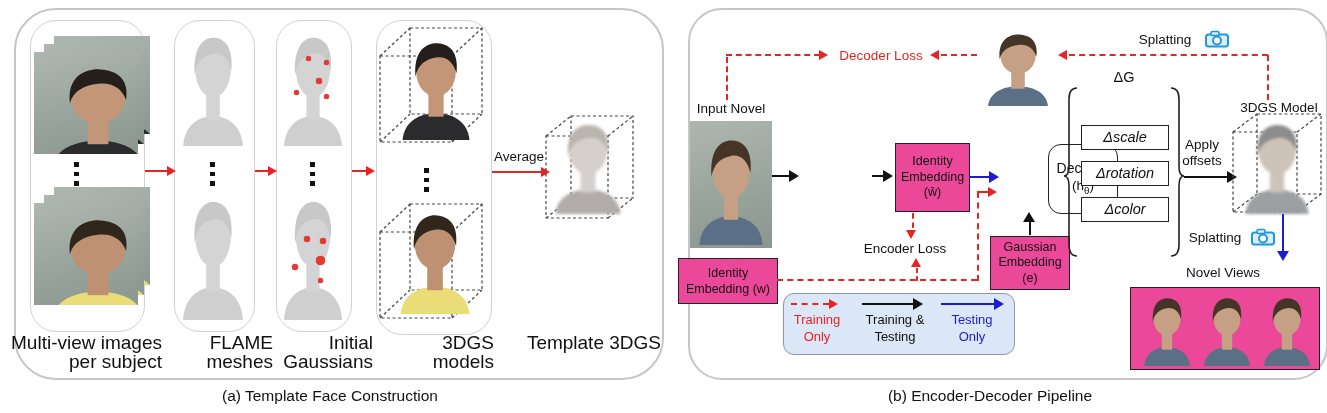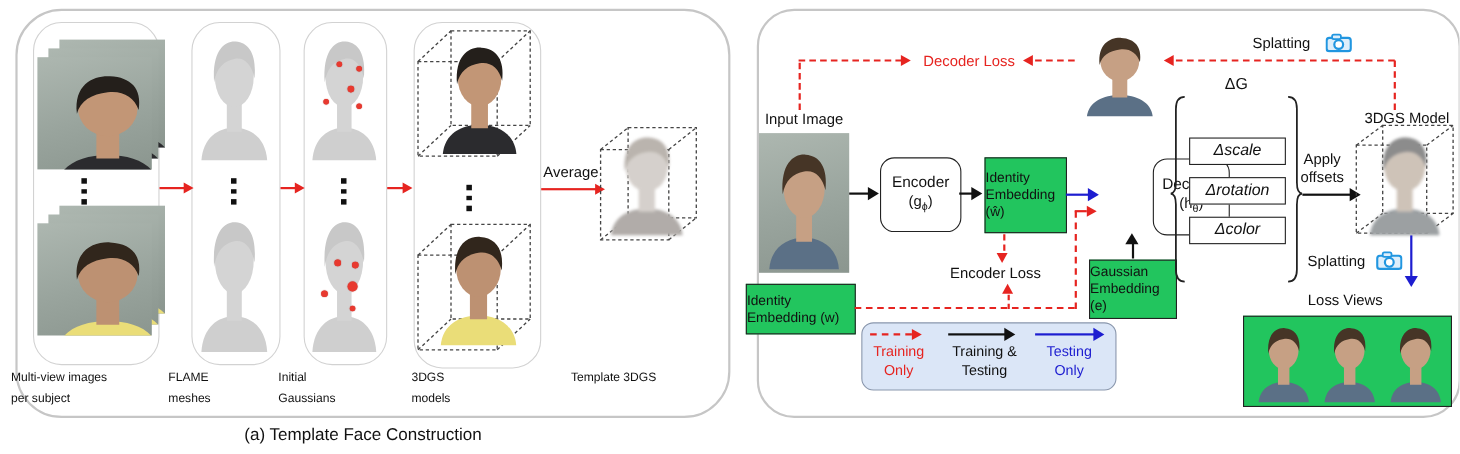--- a/index.html
+++ b/index.html
@@ -1,24 +1,24 @@
 <!DOCTYPE html>
 <html><head>
 <meta charset="utf-8">
 <style>
   html,body{margin:0;padding:0;background:#fff}
   #fig{position:relative;width:1327px;height:413px;background:#fff;
        font-family:"Liberation Sans",sans-serif;color:#111;overflow:hidden}
   .abs{position:absolute}
   .panel{position:absolute;border:2px solid #c6c6c6;border-radius:42px;background:#fff}
   .pill{position:absolute;border:1.5px solid #d2d2d2;border-radius:26px;background:#fff}
-  .lbl{position:absolute;text-align:left;font-size:11px;line-height:18px;white-space:nowrap}
+  .lbl{position:absolute;text-align:right;font-size:19px;line-height:18px;white-space:nowrap}
   .lbl-s{position:absolute;text-align:center;font-size:13px;line-height:15px;white-space:nowrap}
   .cap{position:absolute;text-align:center;font-size:15.5px}
-  .box{position:absolute;border:1.4px solid #222;background:#22c55e;}
+  .box{position:absolute;border:1.4px solid #222;background:#ec4899;text-align:center}
   .rbox{position:absolute;border:1.6px solid #222;border-radius:13px;background:#fff;
         display:flex;flex-direction:column;justify-content:center;align-items:center;font-size:14px;line-height:17px}
   .delta-box{position:absolute;left:1081px;width:86px;height:23px;border:1.3px solid #222;background:#fff;
         font-style:italic;font-size:14.5px;line-height:23px;text-align:center}
   .photo{position:absolute;overflow:hidden;background:linear-gradient(165deg,#adb7b0 0%,#99a49d 55%,#8b968f 100%)}
   .pbust{position:absolute;left:12px;top:14px;width:80px;height:100px}
   .bust{width:100%;height:100%;display:block}
   .dotsep{position:absolute;display:flex;flex-direction:column;gap:5px}
   .dotsep i{width:4.5px;height:4.5px;background:#111;display:block}
   .gdot{position:absolute;background:#e8392f;border-radius:50%;box-shadow:0 0 1px #b31a12}
@@ -230,33 +230,29 @@
       <use href="#bust"></use>
     </svg>
   <div class="tri tr-l-red" style="left:1058px;top:50px"></div>
   <div class="dl-r" style="left:1069px;top:54px;width:199px"></div>
   <div class="dl-rv" style="left:1267px;top:55px;height:45px"></div>
   <div class="lbl-s" style="left:1128px;top:32px;width:74px;font-size:13.5px">Splatting</div>
   <svg class="abs" style="left:1205px;top:30px" width="24" height="18" viewBox="0 0 24 17">
       <use href="#cam"></use>
     </svg>
 
-  <div class="lbl-s" style="left:690px;top:101px;width:82px;font-size:13.5px">Input Image</div>
+  <div class="lbl-s" style="left:690px;top:101px;width:82px;font-size:13.5px">Input Novel</div>
   <div class="photo" style="left:690px;top:121px;width:82px;height:127px">
     <svg class="bust" viewBox="0 0 100 120" preserveAspectRatio="none" style="position:absolute;left:5px;top:16px;width:72px;height:108px;--skin:#c6a084;--hair:#463526;--shirt:#5b7086">
         <use href="#bust"></use>
       </svg>
   </div>
 
   <div class="sl-k" style="left:772px;top:175px;width:18px"></div>
   <div class="tri tr-r-k" style="left:789px;top:170px"></div>
-  <div class="rbox" style="left:800px;top:143px;width:72px;height:66px">
-    <span>Encoder</span>
-    <span style="font-size:13.5px"><span>(</span><span class="mi">g</span><sub class="mi">ϕ</sub><span>)</span></span>
-  </div>
   <div class="sl-k" style="left:872px;top:175px;width:12px"></div>
   <div class="tri tr-r-k" style="left:883px;top:170px"></div>
 
   <div class="box" style="left:895px;top:143px;width:73px;height:67px;font-size:12.5px;line-height:15.5px;display:flex;flex-direction:column;justify-content:center">
     <span>Identity</span>
     <span>Embedding</span>
     <span><span>(</span><span class="mi">ŵ</span><span>)</span></span>
   </div>
 
   <div class="sl-b" style="left:969px;top:176px;width:22px"></div>
@@ -319,21 +315,21 @@
   <svg class="abs bust" viewBox="0 0 100 120" preserveAspectRatio="none" style="left:1241px;top:122px;width:72px;height:92px;filter:blur(1.5px) saturate(.65);--skin:#d3c2b2;--hair:#8c8c8c;--shirt:#9aa0a4">
       <use href="#bust"></use>
     </svg>
 
   <div class="sl-bv" style="left:1282px;top:214px;height:38px"></div>
   <div class="tri tr-d-b" style="left:1277px;top:251px"></div>
   <div class="lbl-s" style="left:1180px;top:230px;width:70px;font-size:13.5px">Splatting</div>
   <svg class="abs" style="left:1251px;top:228px" width="24" height="18" viewBox="0 0 24 17">
       <use href="#cam"></use>
     </svg>
-  <div class="lbl-s" style="left:1178px;top:265px;width:90px;font-size:13.5px">Loss Views</div>
+  <div class="lbl-s" style="left:1178px;top:265px;width:90px;font-size:13.5px">Novel Views</div>
   <div class="box" style="left:1130px;top:287px;width:188px;height:81px">
     <svg class="bust" viewBox="0 0 100 120" preserveAspectRatio="none" style="position:absolute;left:10px;top:8px;width:52px;height:70px;--skin:#c6a084;--hair:#463526;--shirt:#5b7086">
         <use href="#bust"></use>
       </svg>
     <svg class="bust" viewBox="0 0 100 120" preserveAspectRatio="none" style="position:absolute;left:70px;top:8px;width:52px;height:70px;--skin:#c6a084;--hair:#463526;--shirt:#5b7086">
         <use href="#bust"></use>
       </svg>
     <svg class="bust" viewBox="0 0 100 120" preserveAspectRatio="none" style="position:absolute;left:130px;top:8px;width:52px;height:70px;--skin:#c6a084;--hair:#463526;--shirt:#5b7086">
         <use href="#bust"></use>
       </svg>
@@ -346,14 +342,15 @@
   <div class="lbl-s red" style="left:787px;top:329px;width:60px">Only</div>
   <div class="sl-k" style="left:862px;top:303px;width:52px"></div>
   <div class="tri tr-r-k" style="left:913px;top:298px"></div>
   <div class="lbl-s" style="left:858px;top:312px;width:74px">Training &amp;</div>
   <div class="lbl-s" style="left:858px;top:329px;width:74px">Testing</div>
   <div class="sl-b" style="left:941px;top:303px;width:54px"></div>
   <div class="tri tr-r-b" style="left:994px;top:298px"></div>
   <div class="lbl-s blue" style="left:941px;top:312px;width:62px">Testing</div>
   <div class="lbl-s blue" style="left:941px;top:329px;width:62px">Only</div>
 
+  <div class="cap" style="left:780px;top:387px;width:420px">(b) Encoder-Decoder Pipeline</div>
 
 </div>
 
 </body></html>

